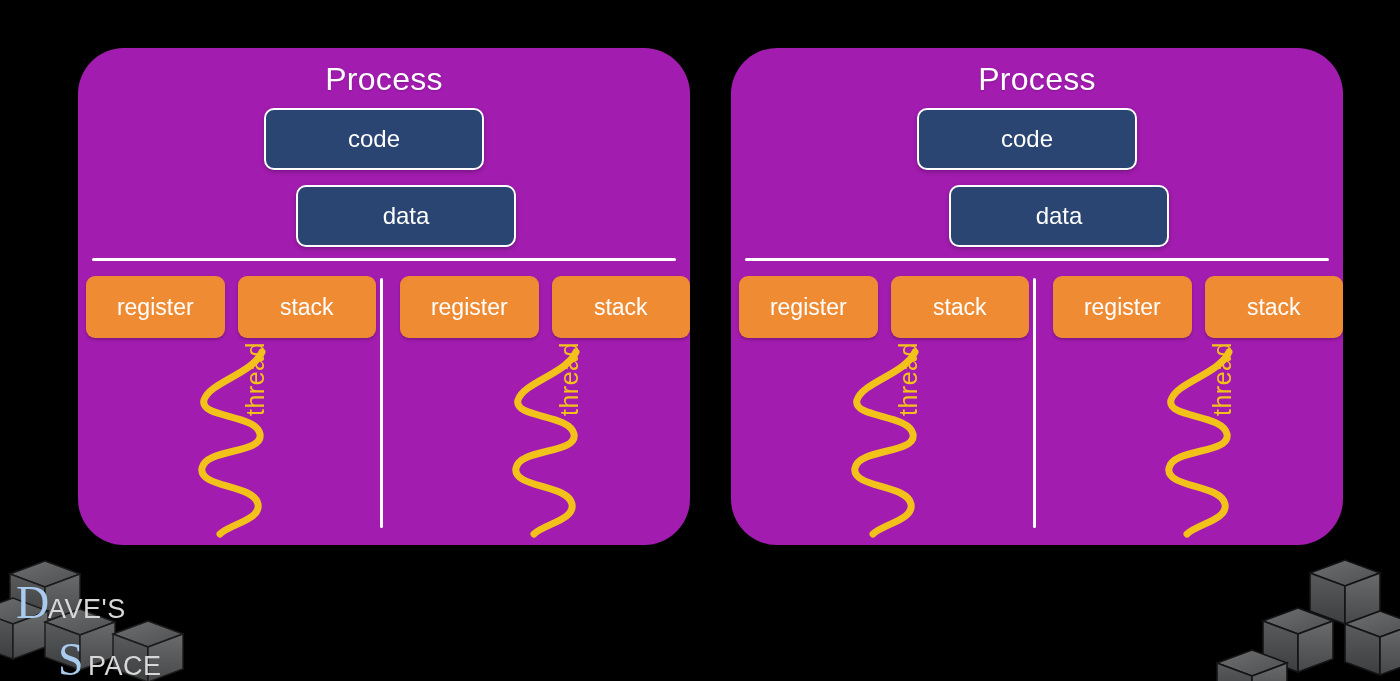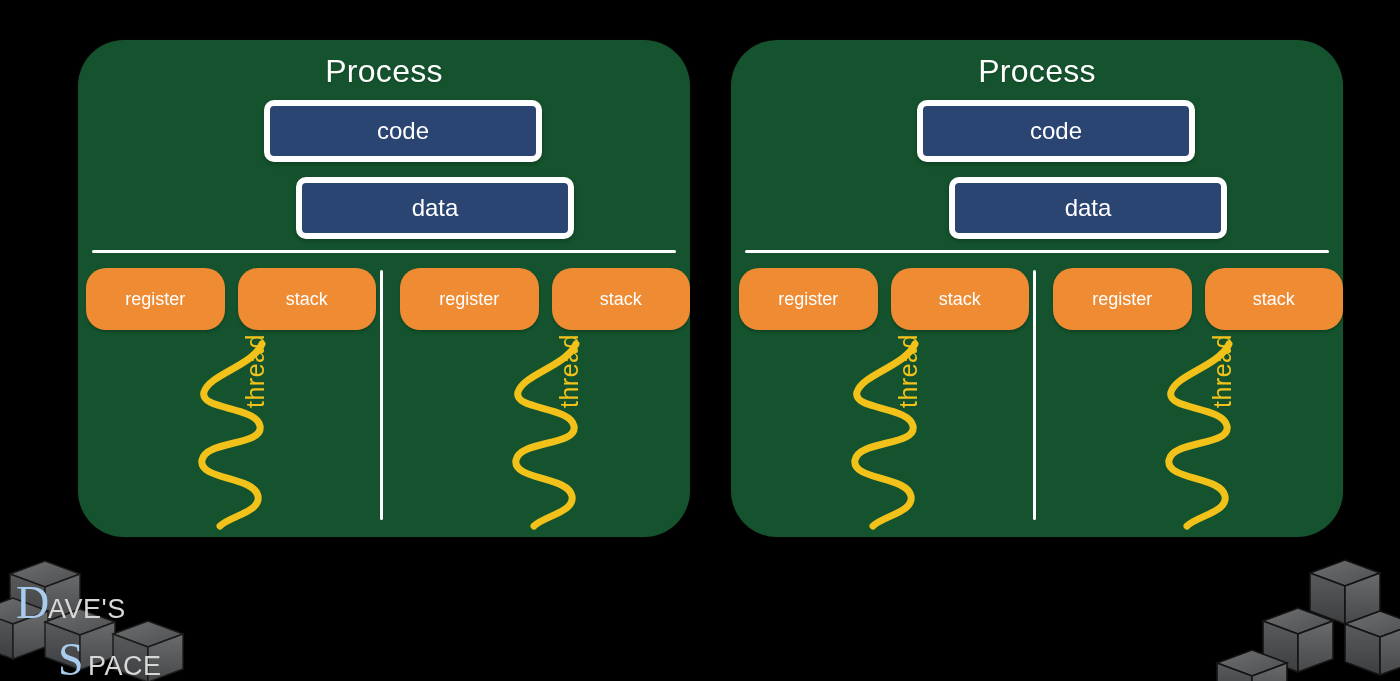--- a/index.html
+++ b/index.html
@@ -19,24 +19,24 @@
     position: absolute;
     left: 0; top: 0;
     width: 1400px;
     height: 681px;
     background: #000000;
   }
 
   
   .process {
     position: absolute;
-    top: 40px;
+    top: 48px;
     width: 612px;
     height: 497px;
-    background: #14532d;
+    background: #a21caf;
     border-radius: 46px;
     box-shadow: 0 0 2px rgba(255,255,255,0.06);
   }
   #process-1 { left: 78px; }
   #process-2 { left: 731px; }
 
   .process-title {
     position: absolute;
     top: 10px;
     left: 0;
@@ -47,24 +47,24 @@
     font-weight: 400;
     letter-spacing: 0.3px;
     line-height: 42px;
     text-shadow: 0 1px 2px rgba(0,0,0,0.18);
   }
 
   
   .segment-box {
     position: absolute;
     left: 186px;
-    width: 278px;
+    width: 220px;
     height: 62px;
     background: #2a4571;
-    border: 6px solid #ffffff;
+    border: 2px solid #ffffff;
     border-radius: 10px;
     box-sizing: border-box;
     display: flex;
     align-items: center;
     justify-content: center;
     color: #ffffff;
     font-size: 24px;
     font-weight: 400;
     box-shadow: 0 2px 4px rgba(0,0,0,0.25);
   }
@@ -106,26 +106,26 @@
     top: 0;
     left: 0;
     width: 100%;
     height: 62px;
     display: flex;
     gap: 13px;
   }
   .pill {
     flex: 1;
     background: #ef8b33;
-    border-radius: 20px;
+    border-radius: 9px;
     display: flex;
     align-items: center;
     justify-content: center;
     color: #ffffff;
-    font-size: 18px;
+    font-size: 23px;
     font-weight: 400;
     box-shadow: 0 2px 3px rgba(0,0,0,0.22);
   }
 
   .squiggle {
     position: absolute;
     left: 104px;
     top: 72px;
     width: 86px;
     height: 190px;

